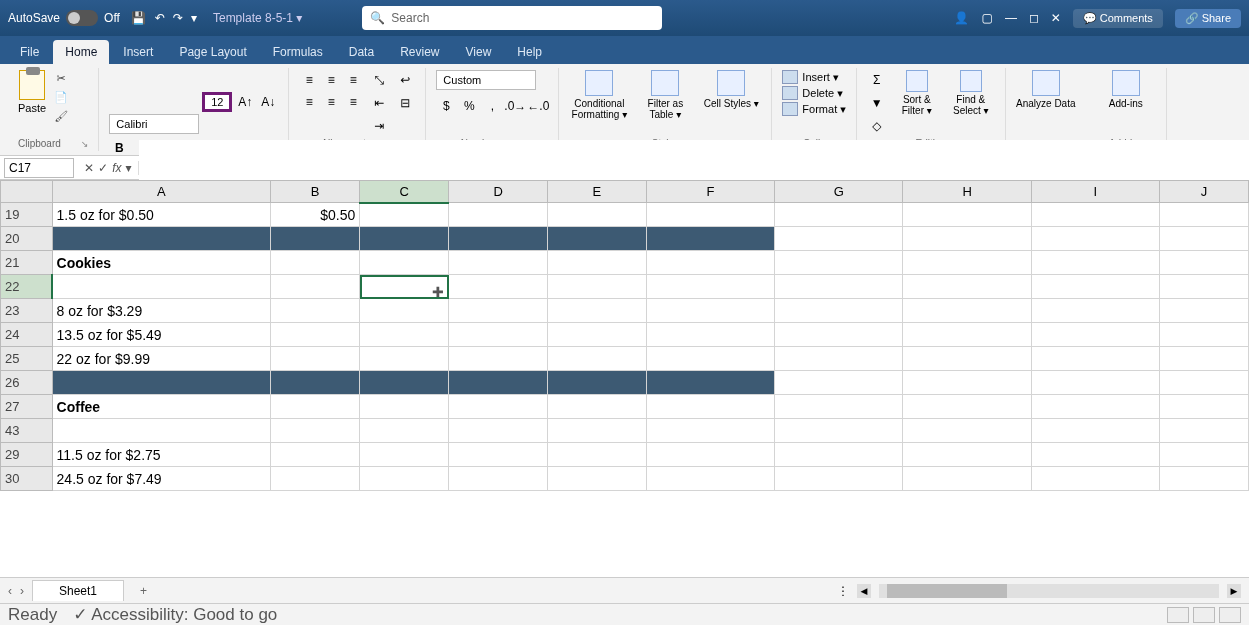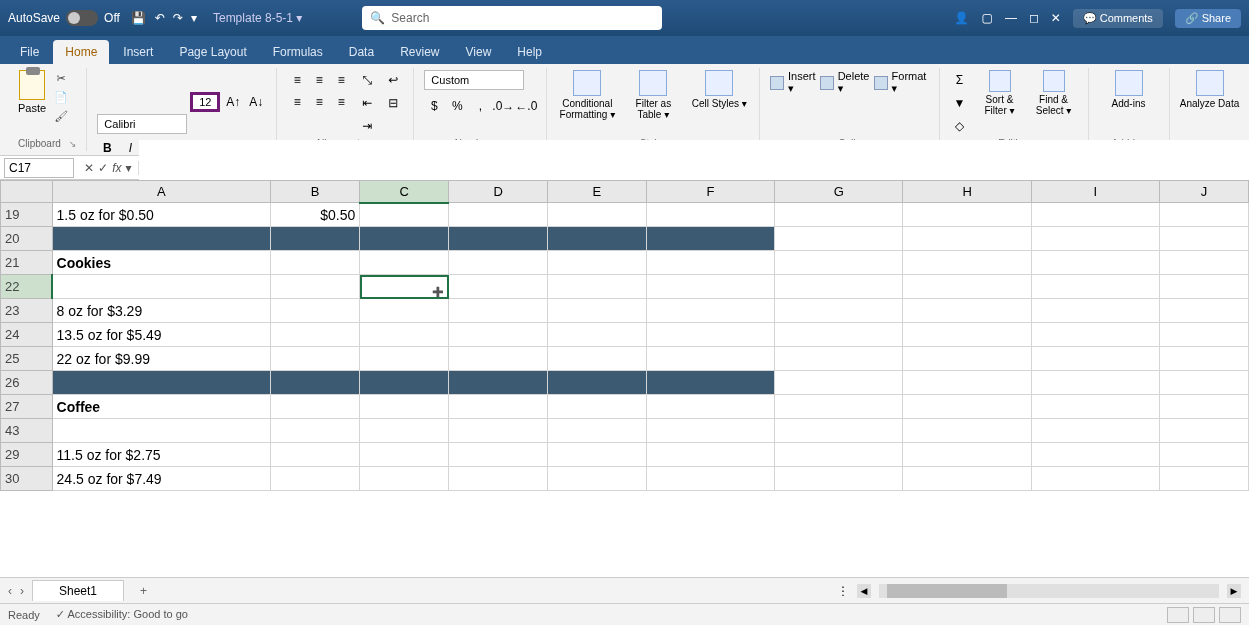--- a/index.html
+++ b/index.html
@@ -12,40 +12,40 @@
 .titlebar .qat { display: flex; gap: 8px; margin-right: 16px; }
 .titlebar .qat span { cursor: pointer; }
 .titlebar .doc-title { margin-right: 20px; color: #cce; }
 .titlebar .search { flex: 0 0 300px; background: #fff; border-radius: 4px; height: 24px; display: flex; align-items: center; padding: 0 8px; color: #666; gap: 6px; margin-left: 40px; }
 .titlebar .right { margin-left: auto; display: flex; align-items: center; gap: 12px; }
 .titlebar .btn { padding: 3px 10px; border-radius: 4px; font-size: 11px; cursor: pointer; }
 .titlebar .comments-btn { background: rgba(255,255,255,0.15); }
 .titlebar .share-btn { background: #4a7cb8; }
 .tabs { background: #2b5a8c; height: 28px; display: flex; align-items: flex-end; padding-left: 8px; gap: 2px; }
 .tab { padding: 5px 12px; color: #dde8f5; font-size: 12px; cursor: pointer; }
-.tab.active { background: #f3f3f3; color: #a16207; border-radius: 4px 4px 0 0; }
+.tab.active { background: #f3f3f3; color: #0f172a; border-radius: 4px 4px 0 0; }
 .ribbon { background: #f3f3f3; height: 92px; border-bottom: 1px solid #ccc; display: flex; padding: 4px 8px; gap: 0; }
 .group { border-right: 1px solid #ddd; padding: 2px 10px 0 10px; display: flex; flex-direction: column; height: 100%; }
 .group-body { flex: 1; display: flex; align-items: flex-start; gap: 6px; }
-.group-label { text-align: center; font-size: 10px; color: #666; padding-bottom: 2px; display: flex; justify-content: center; align-items: center; gap: 8px; }
+.group-label { text-align: center; font-size: 10px; color: #666; padding-bottom: 2px; display: flex; justify-content: center; align-items: center; gap: 20px; }
 .group-label .launcher { font-size: 9px; color: #888; cursor: pointer; }
 .paste-btn { display: flex; flex-direction: column; align-items: center; font-size: 11px; gap: 2px; cursor: pointer; }
 .paste-icon { width: 26px; height: 30px; background: #fffae6; border: 1px solid #d4a000; position: relative; }
 .paste-icon::before { content: ""; position: absolute; top: -4px; left: 6px; width: 14px; height: 8px; background: #888; border-radius: 2px; }
 .mini-col { display: flex; flex-direction: column; gap: 3px; font-size: 11px; }
 .mini-btn { width: 18px; height: 16px; display: flex; align-items: center; justify-content: center; cursor: pointer; color: #444; }
 .font-row { display: flex; align-items: center; gap: 3px; }
 .font-name { border: 1px solid #bbb; background: #fff; font-size: 11px; padding: 2px 6px; width: 90px; height: 20px; margin-top: 44px; }
 .font-size { border: 3px solid #701a75; background: #fff; font-size: 11px; padding: 2px 4px; width: 30px; height: 20px; text-align: center; }
 .fbtn { width: 20px; height: 20px; display: flex; align-items: center; justify-content: center; font-size: 12px; cursor: pointer; border: 1px solid transparent; }
 .align-grid { display: grid; grid-template-columns: repeat(3, 20px); gap: 2px; }
 .num-fmt { border: 1px solid #bbb; background: #fff; font-size: 11px; padding: 2px 6px; width: 100px; height: 20px; }
 .big-btn { display: flex; flex-direction: column; align-items: center; font-size: 10px; gap: 2px; cursor: pointer; width: 60px; text-align: center; line-height: 1.1; }
 .big-btn .ico { width: 28px; height: 26px; background: #e8f0ff; border: 1px solid #88aadd; }
-.cells-col { display: flex; flex-direction: row; gap: 2px; font-size: 11px; }
+.cells-col { display: flex; flex-direction: column; gap: 2px; font-size: 11px; }
 .cells-row { display: flex; align-items: center; gap: 4px; cursor: pointer; }
 .cells-row .ci { width: 16px; height: 14px; background: #cde; border: 1px solid #89b; }
 .namebox-row { height: 24px; background: #fff; border-bottom: 1px solid #ccc; display: flex; align-items: center; }
 .namebox { width: 70px; border: 1px solid #bbb; font-size: 12px; padding: 2px 4px; margin: 0 4px; background: #fff; }
 .fx-controls { display: flex; align-items: center; gap: 4px; font-size: 12px; color: #555; padding: 0 6px; border-right: 1px solid #ddd; }
 .fx-controls span { cursor: pointer; }
 .formula-bar { flex: 1; background: #fff; height: 56px; border: none; font-size: 12px; padding: 2px 6px; }
 .grid-wrap { flex: 1; overflow: hidden; background: #fff; position: relative; }
 .grid { border-collapse: collapse; table-layout: fixed; }
 .grid th, .grid td { border: 1px solid #d4d4d4; font-size: 14px; padding: 0 4px; height: 24px; overflow: hidden; white-space: nowrap; }
@@ -59,21 +59,21 @@
 .active-cell { outline: 2px solid #217346; outline-offset: -2px; }
 .grid thead th.sel-hdr { background: #cde0cd; border-bottom: 2px solid #217346; }
 .grid .rowhdr.sel-hdr { background: #cde0cd; border-right: 2px solid #217346; }
 .sheetbar { height: 26px; background: #f3f3f3; border-top: 1px solid #ccc; display: flex; align-items: center; font-size: 12px; padding: 0 8px; gap: 8px; }
 .sheetbar .nav { cursor: pointer; color: #666; }
 .sheetbar .sheet-tab { background: #fff; border: 1px solid #ccc; border-bottom: none; padding: 3px 26px; cursor: pointer; }
 .sheetbar .add { cursor: pointer; color: #666; padding: 0 8px; }
 .sheetbar .scroll-track { margin-left: auto; width: 340px; height: 14px; background: #e0e0e0; position: relative; }
 .sheetbar .scroll-thumb { position: absolute; left: 8px; width: 120px; height: 14px; background: #bbb; }
 .sheetbar .arrow { width: 14px; height: 14px; background: #ddd; display: flex; align-items: center; justify-content: center; font-size: 9px; cursor: pointer; }
-.statusbar { height: 22px; background: #f3f3f3; border-top: 1px solid #ccc; display: flex; align-items: center; font-size: 11px; padding: 0 8px; gap: 16px; color: #555; }
+.statusbar { height: 22px; background: #f3f3f3; border-top: 1px solid #ccc; display: flex; align-items: center; font-size: 17px; padding: 0 8px; gap: 16px; color: #555; }
 .statusbar .views { margin-left: auto; display: flex; gap: 4px; }
 .statusbar .vbtn { width: 22px; height: 16px; border: 1px solid #bbb; background: #eee; cursor: pointer; }
 .cursor-plus { position: absolute; font-size: 14px; color: #555; pointer-events: none; }
 </style>
 </head>
 <body>
 
 <div class="window">
 
   <div class="titlebar">
@@ -266,40 +266,40 @@
         <div class="big-btn" style="width:48px">
             <div class="ico" style="width:22px;height:22px"></div>
             <span>Find &amp; Select ▾</span>
           </div>
       </div>
       <div class="group-label">
           <span>Editing</span>
         </div>
     </div>
 
+    <div class="group" style="border-right:none">
+      <div class="group-body">
+        <div class="big-btn">
+            <div class="ico"></div>
+            <span>Analyze Data</span>
+          </div>
+      </div>
+      <div class="group-label"></div>
+    </div>
+
     <div class="group">
       <div class="group-body">
         <div class="big-btn">
             <div class="ico"></div>
             <span>Add-ins</span>
           </div>
       </div>
       <div class="group-label">
           <span>Add-ins</span>
         </div>
-    </div>
-
-    <div class="group" style="border-right:none">
-      <div class="group-body">
-        <div class="big-btn">
-            <div class="ico"></div>
-            <span>Analyze Data</span>
-          </div>
-      </div>
-      <div class="group-label"></div>
     </div>
   </div>
 
   <div class="namebox-row">
     <input class="namebox" value="C17" style="">
     <div class="fx-controls">
       <span>✕</span>
       <span>✓</span>
       <span><i>fx</i></span>
       <span>▾</span>

